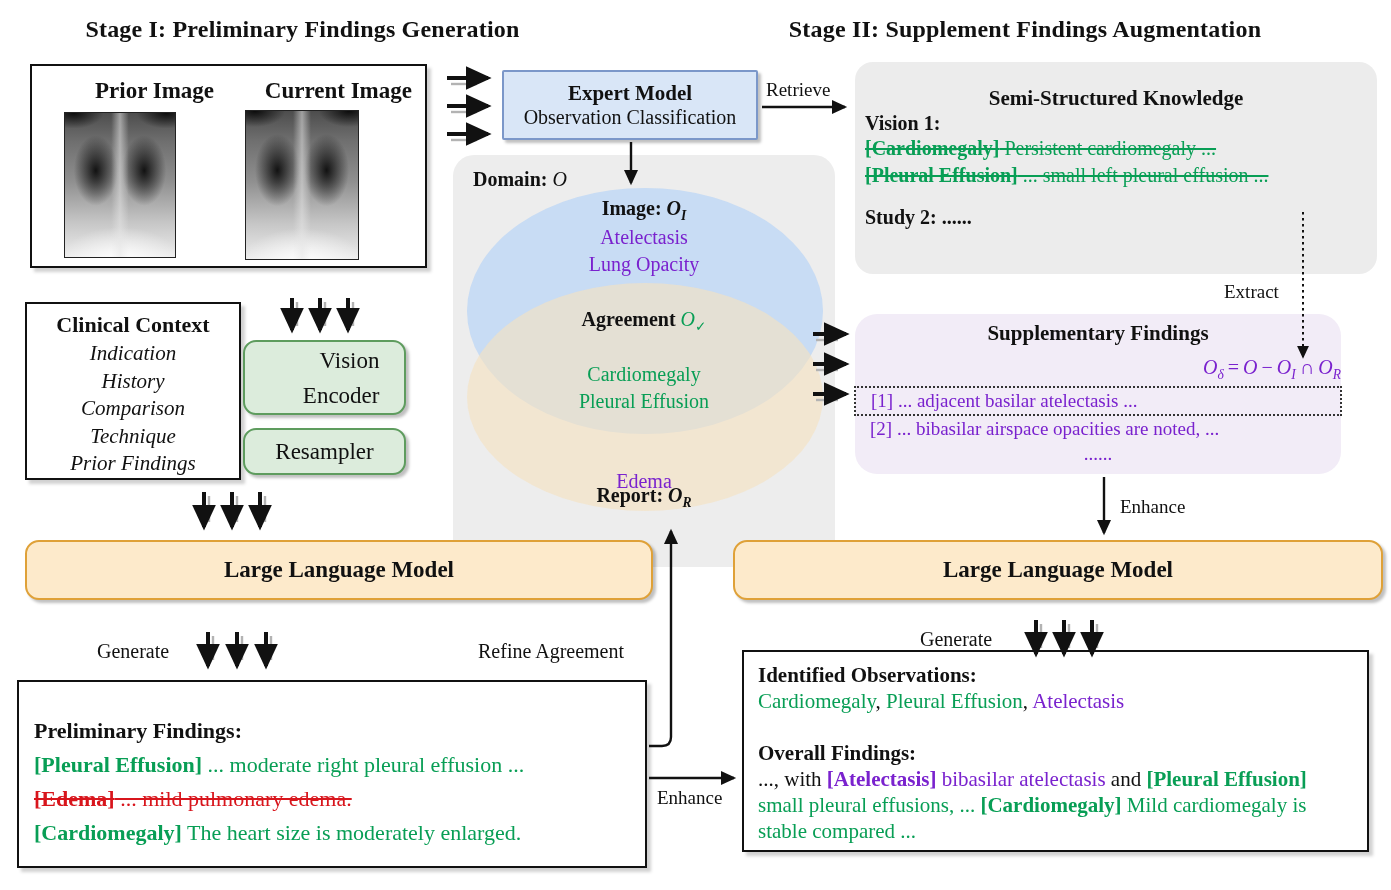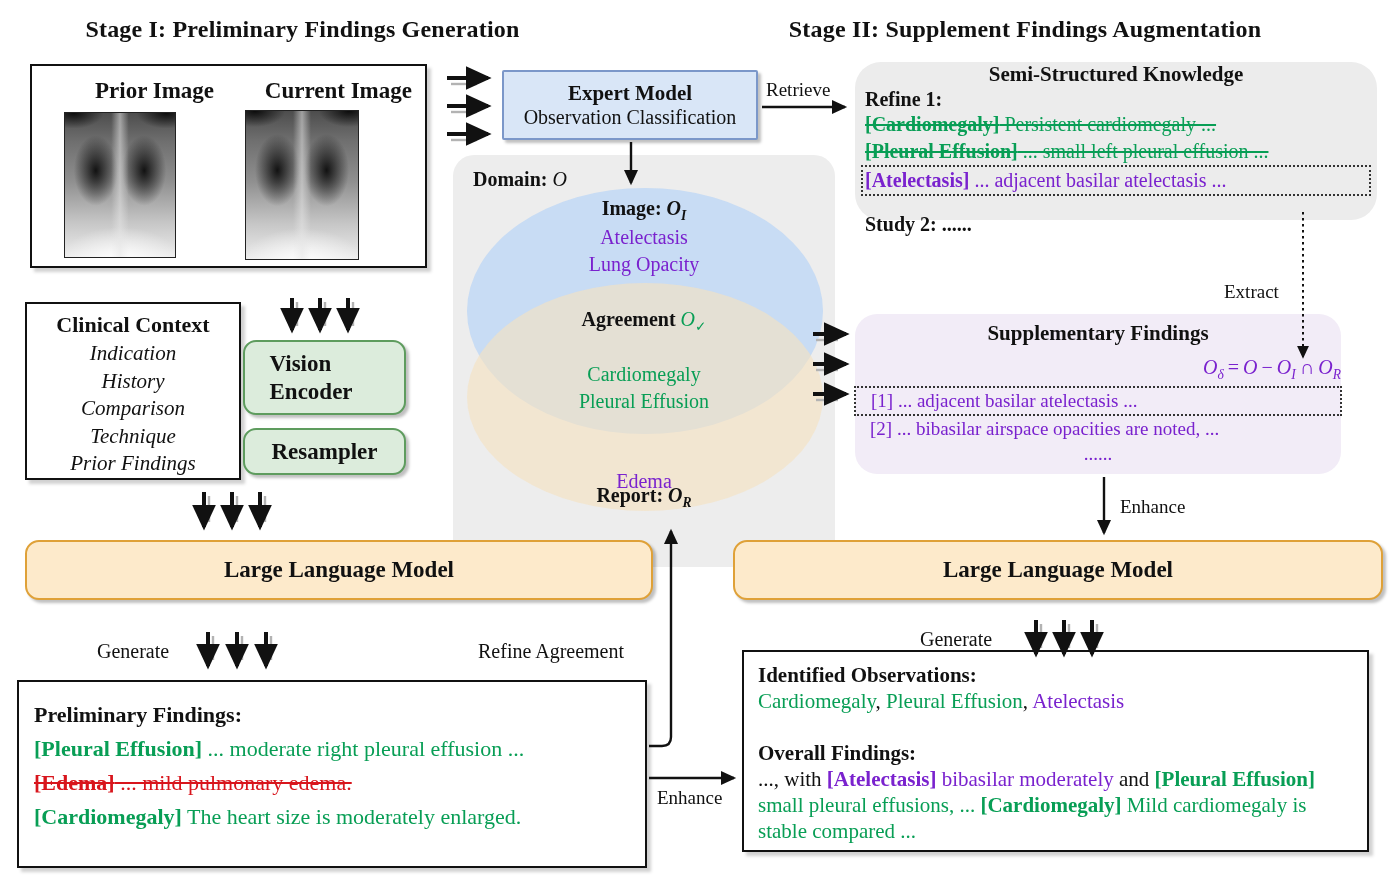--- a/index.html
+++ b/index.html
@@ -33,22 +33,22 @@
       border:1px solid #222; }
 
   
   .expert { left:502px; top:70px; width:256px; height:70px; background:#d9e6f7;
             border:2.5px solid #7b97c9; border-radius:2px; box-shadow:3px 3px 3px rgba(0,0,0,.25);
             display:flex; flex-direction:column; align-items:center; justify-content:center; }
   .expert .nm { font-size:21px; font-weight:bold; }
   .expert .tk { font-size:20px; }
 
   
-  .knowledge { left:855px; top:62px; width:522px; height:158px; background:#ececec;
-               border-radius:26px; padding:0 10px 0 10px; font-size:20px; }
+  .knowledge { left:855px; top:62px; width:522px; height:212px; background:#ececec;
+               border-radius:18px; padding:24px 10px 0 10px; font-size:20px; }
   .knowledge .ttl { text-align:center; font-size:21px; font-weight:bold; margin-bottom:1px; }
   .knowledge .study { font-weight:bold; font-size:20px; }
   .kline { line-height:27px; white-space:nowrap; }
   .dotbox { border:2px dotted #333; }
   .knowledge .study2 { margin-top:17px; }
 
   
   .venn { left:453px; top:155px; width:382px; height:412px; background:#ededed; border-radius:21px; }
   .venn .domain { left:20px; top:13px; font-size:20px; font-weight:bold; z-index:3; }
   .ellipse { border-radius:50%; }
@@ -68,38 +68,38 @@
   
   .clinical { left:25px; top:302px; width:216px; height:178px; background:#fff;
               border:2px solid #111; box-shadow:4px 4px 3px rgba(0,0,0,.18);
               text-align:center; padding-top:8px; }
   .clinical .ttl { font-size:22px; font-weight:bold; margin-bottom:2px; }
   .clinical .item { font-size:21px; font-style:italic; line-height:27.5px; }
 
   
   .gbox { background:#dcecdc; border:2.5px solid #5e9c5e; border-radius:13px;
           box-shadow:3px 3px 3px rgba(0,0,0,.25); display:flex; align-items:center; justify-content:center;
-          text-align:left; font-weight:bold; font-size:23px; line-height:28px; }
+          text-align:right; font-weight:normal; font-size:23px; line-height:35px; }
   .vision { left:243px; top:340px; width:163px; height:75px; }
   .resampler { left:243px; top:428px; width:163px; height:47px; }
 
   
   .llm { background:#fdeacb; border:2.5px solid #dfa138; border-radius:14px;
          box-shadow:3px 3px 3px rgba(0,0,0,.25); display:flex; align-items:center; justify-content:center;
          font-weight:bold; font-size:23px; }
   .llm1 { left:25px; top:540px; width:628px; height:60px; }
   .llm2 { left:733px; top:540px; width:650px; height:60px; }
 
   
   .flabel { font-size:20px; }
   .flabel-sm { font-size:19px; }
 
   
   .prelim { left:17px; top:680px; width:630px; height:188px; background:#fff; border:2px solid #111;
-            box-shadow:4px 4px 3px rgba(0,0,0,.18); padding:16px 0 0 15px; font-size:22px; line-height:34px; }
+            box-shadow:4px 4px 3px rgba(0,0,0,.18); padding:32px 0 0 15px; font-size:22px; line-height:34px; }
 
   
   .outbox { left:742px; top:650px; width:627px; height:202px; background:#fff; border:2px solid #111;
             box-shadow:4px 4px 3px rgba(0,0,0,.18); padding:10px 12px 0 14px; font-size:21px; line-height:26px; }
   .outbox .spacer { height:26px; }
 
   svg.arrows { position:absolute; left:0; top:0; z-index:5; pointer-events:none; }
   .venn, .knowledge, .suppl { z-index:1; }
   .expert, .image-panel, .clinical, .gbox, .llm, .prelim, .outbox { z-index:2; position:absolute; }
   .lbl { z-index:6; }
@@ -179,24 +179,23 @@
   </div>
 
   <div class="abs expert">
     <div class="nm">Expert Model</div>
     <div class="tk">Observation Classification</div>
   </div>
   <div class="abs flabel-sm lbl" style="left:766px; top:79px;">Retrieve</div>
 
   <div class="abs knowledge">
     <div class="ttl">Semi-Structured Knowledge</div>
-    <div class="study">Refine 1:</div>
+    <div class="study">Vision 1:</div>
     <div class="kline green strike"><span class="b">[Cardiomegaly]</span><span> Persistent cardiomegaly ...</span></div>
     <div class="kline green strike"><span class="b">[Pleural Effusion]</span><span> ... small left pleural effusion ...</span></div>
-    <div class="kline purple dotbox" style="margin:0 -4px; padding-left:2px;"><span class="b">[Atelectasis]</span><span> ... adjacent basilar atelectasis ...</span></div>
     <div class="study study2">Study 2: ......</div>
   </div>
   <div class="abs flabel-sm lbl" style="left:1224px; top:281px;">Extract</div>
 
   <div class="abs venn">
     <div class="abs domain"><span>Domain:</span> <span class="i" style="font-weight:normal;">O</span></div>
     <div class="abs ellipse ell-image"></div>
     <div class="abs ellipse ell-report"></div>
     <div class="abs venn-row b" style="top:40px;"><span>Image:</span> <span class="i">O</span><sub class="i">I</sub></div>
     <div class="abs venn-row purple" style="top:69px;">Atelectasis</div>
@@ -250,16 +249,16 @@
     <div class="green"><span class="b">[Pleural Effusion]</span><span> ... moderate right pleural effusion ...</span></div>
     <div class="red strike"><span class="b">[Edema]</span><span> ... mild pulmonary edema.</span></div>
     <div class="green"><span class="b">[Cardiomegaly]</span><span> The heart size is moderately enlarged.</span></div>
   </div>
 
   <div class="abs outbox">
     <div class="b">Identified Observations:</div>
     <div><span class="green">Cardiomegaly</span><span>, </span><span class="green">Pleural Effusion</span><span>, </span><span class="purple">Atelectasis</span></div>
     <div class="spacer"></div>
     <div class="b">Overall Findings:</div>
-    <div><span>..., with </span><span class="purple b">[Atelectasis]</span><span class="purple"> bibasilar moderately</span><span> and </span><span class="green b">[Pleural Effusion]</span><span class="green"> small pleural effusions, ... </span><span class="green b">[Cardiomegaly]</span><span class="green"> Mild cardiomegaly is stable compared ...</span></div>
+    <div><span>..., with </span><span class="purple b">[Atelectasis]</span><span class="purple"> bibasilar atelectasis</span><span> and </span><span class="green b">[Pleural Effusion]</span><span class="green"> small pleural effusions, ... </span><span class="green b">[Cardiomegaly]</span><span class="green"> Mild cardiomegaly is stable compared ...</span></div>
   </div>
 
 </div>
 
 </body></html>

